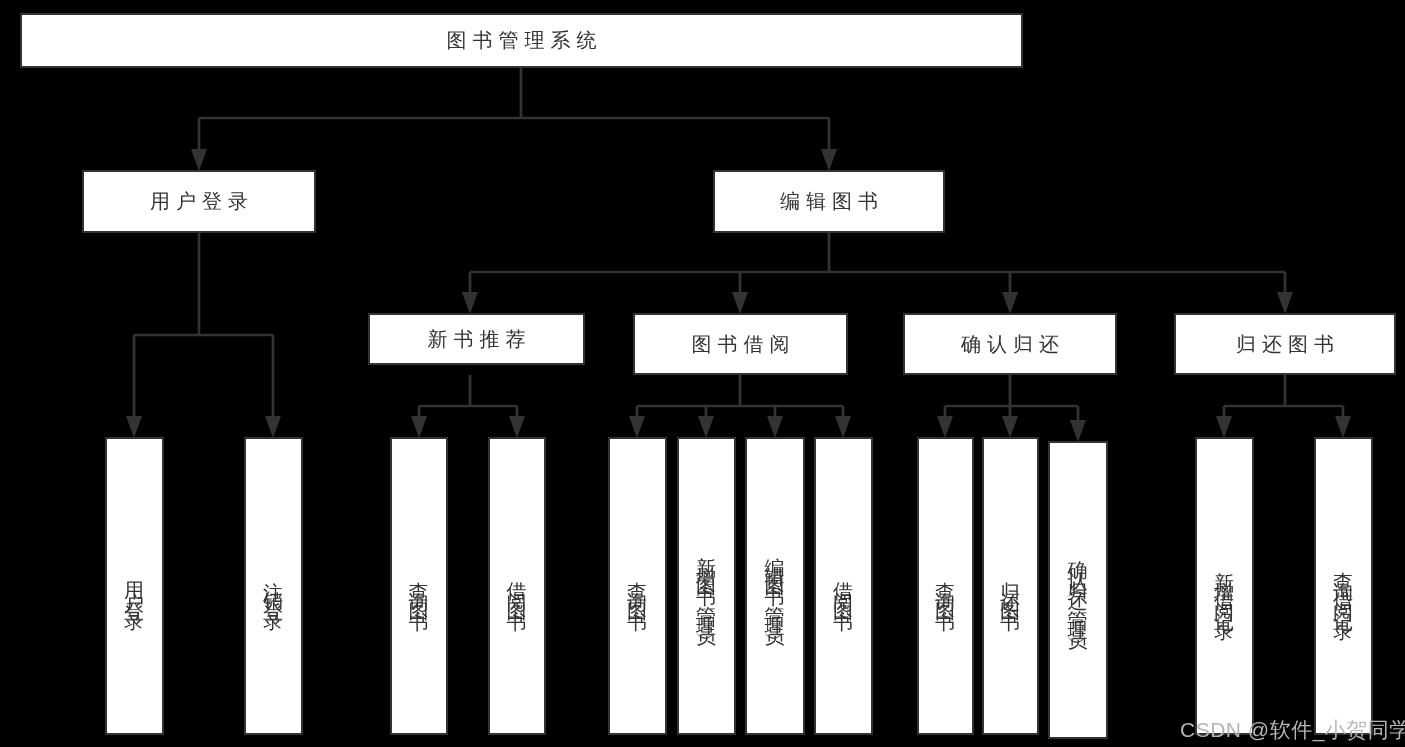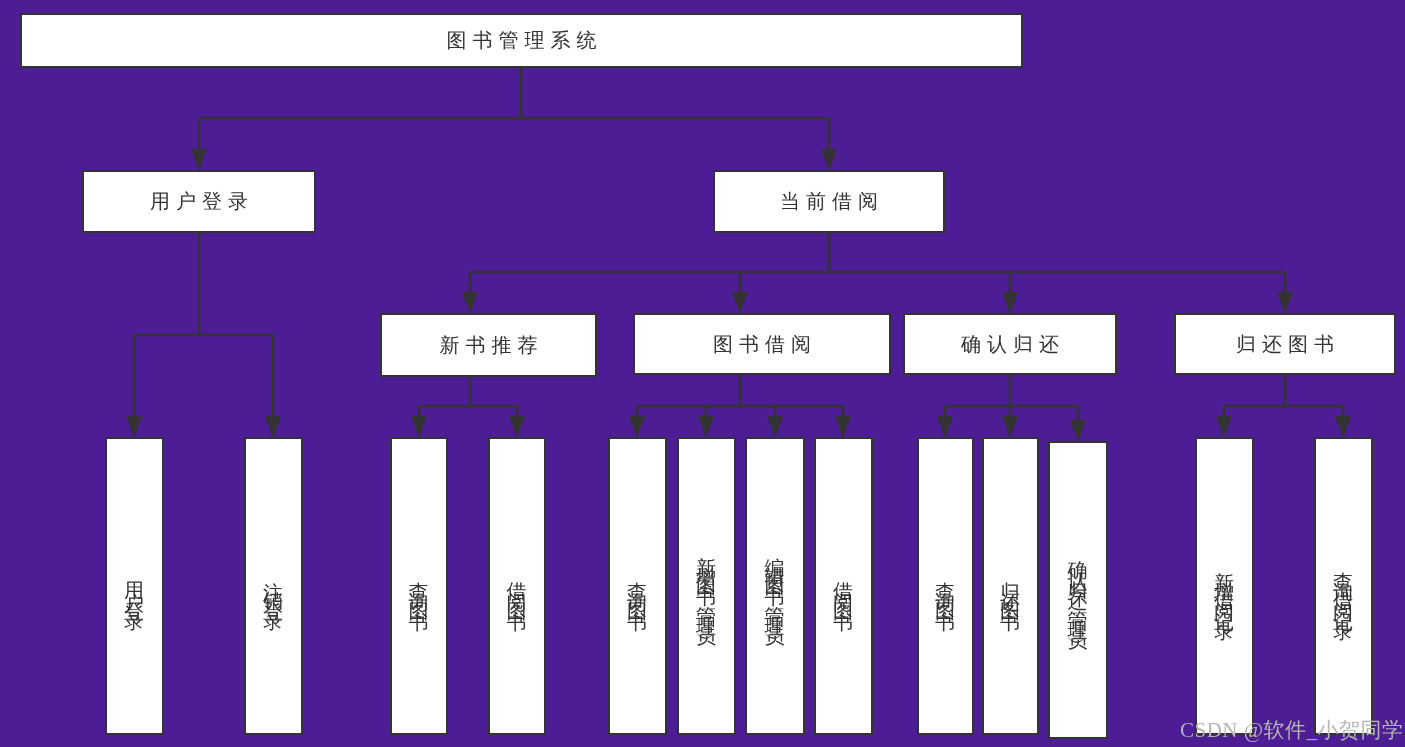--- a/index.html
+++ b/index.html
@@ -1,20 +1,20 @@
 <!DOCTYPE html>
 <html><head>
 <meta charset="utf-8">
 <style>
   html,body{margin:0;padding:0;background:#ffffff;}
   .canvas{
     position:relative;
     width:1405px;height:747px;
-    background:#4c1d95;
-    font-family:Liberation Serif, serif;
+    background:#000000;
+    font-family:Liberation Sans, sans-serif;
     overflow:hidden;
   }
   .connectors{position:absolute;left:0;top:0;z-index:0;}
   .connectors .ln{stroke:#333333;stroke-width:2.7;fill:none;}
   .connectors .ar{fill:#333333;stroke:none;}
   .box{
     position:absolute;
     box-sizing:border-box;
     background:#ffffff;
     border:2.5px solid #333333;
@@ -70,24 +70,24 @@
       M462 292 h16 l-8 22 z  M732 292 h16 l-8 22 z  M1002 292 h16 l-8 22 z  M1277 292 h16 l-8 22 z
       M411 416 h16 l-8 22 z  M509 416 h16 l-8 22 z
       M629 416 h16 l-8 22 z  M698 416 h16 l-8 22 z  M767 416 h16 l-8 22 z  M835 416 h16 l-8 22 z
       M937 416 h16 l-8 22 z  M1002 416 h16 l-8 22 z  M1070 420 h16 l-8 22 z
       M1216 416 h16 l-8 22 z M1335 416 h16 l-8 22 z"></path>
   </svg>
 
   <div class="box h" style="left:20px;top:13px;width:1003px;height:55px">图书管理系统</div>
 
   <div class="box h" style="left:82px;top:170px;width:234px;height:63px">用户登录</div>
-  <div class="box h" style="left:713px;top:170px;width:232px;height:63px">当前借阅</div>
+  <div class="box h" style="left:713px;top:170px;width:232px;height:63px">编辑图书</div>
 
-  <div class="box h" style="left:380px;top:313px;width:217px;height:64px">新书推荐</div>
-  <div class="box h" style="left:633px;top:313px;width:258px;height:62px">图书借阅</div>
+  <div class="box h" style="left:368px;top:313px;width:217px;height:52px">新书推荐</div>
+  <div class="box h" style="left:633px;top:313px;width:215px;height:62px">图书借阅</div>
   <div class="box h" style="left:903px;top:313px;width:214px;height:62px">确认归还</div>
   <div class="box h" style="left:1174px;top:313px;width:222px;height:62px">归还图书</div>
 
   <div class="box v" style="left:105px;top:437px;width:59px;height:298px">用户登录</div>
   <div class="box v" style="left:244px;top:437px;width:59px;height:298px">注销登录</div>
 
   <div class="box v" style="left:390px;top:437px;width:58px;height:298px">查询图书</div>
   <div class="box v" style="left:488px;top:437px;width:58px;height:298px">借阅图书</div>
 
   <div class="box v" style="left:608px;top:437px;width:59px;height:298px">查询图书</div>

